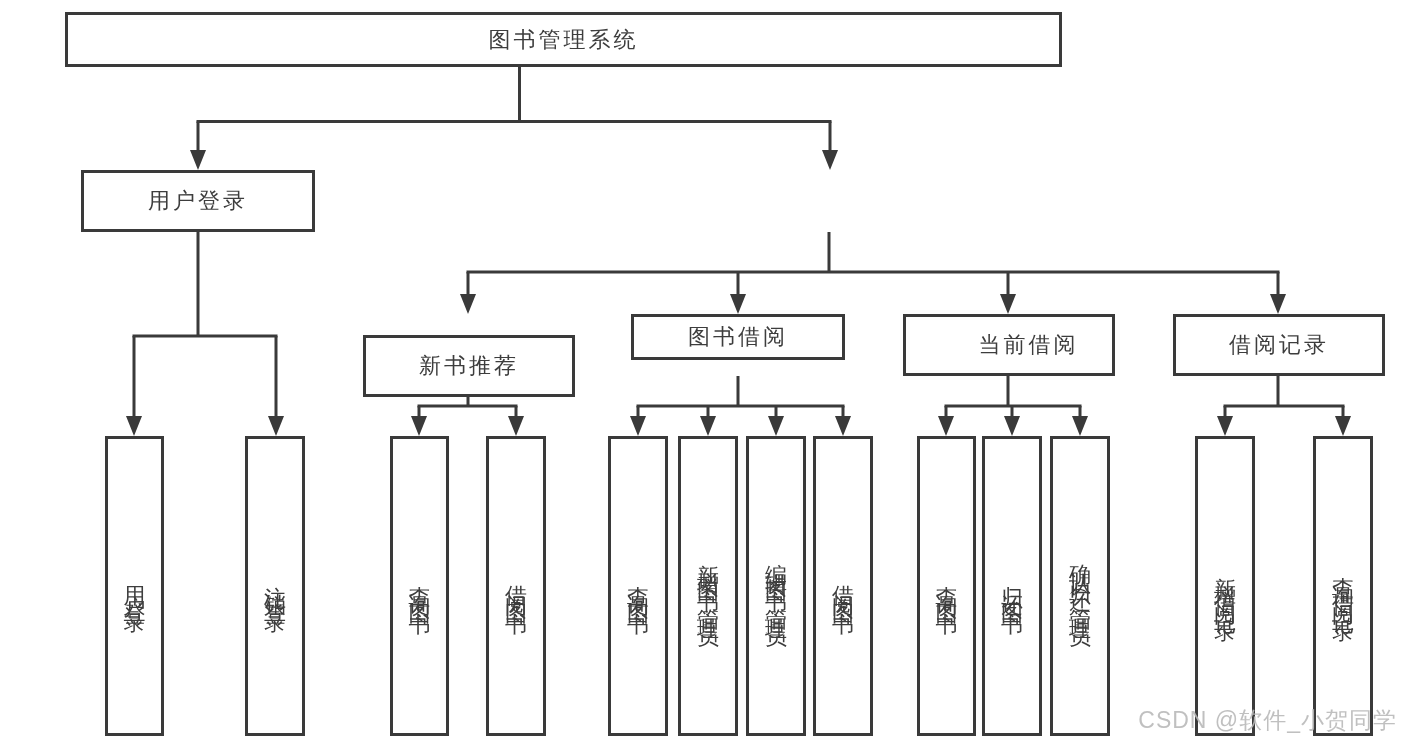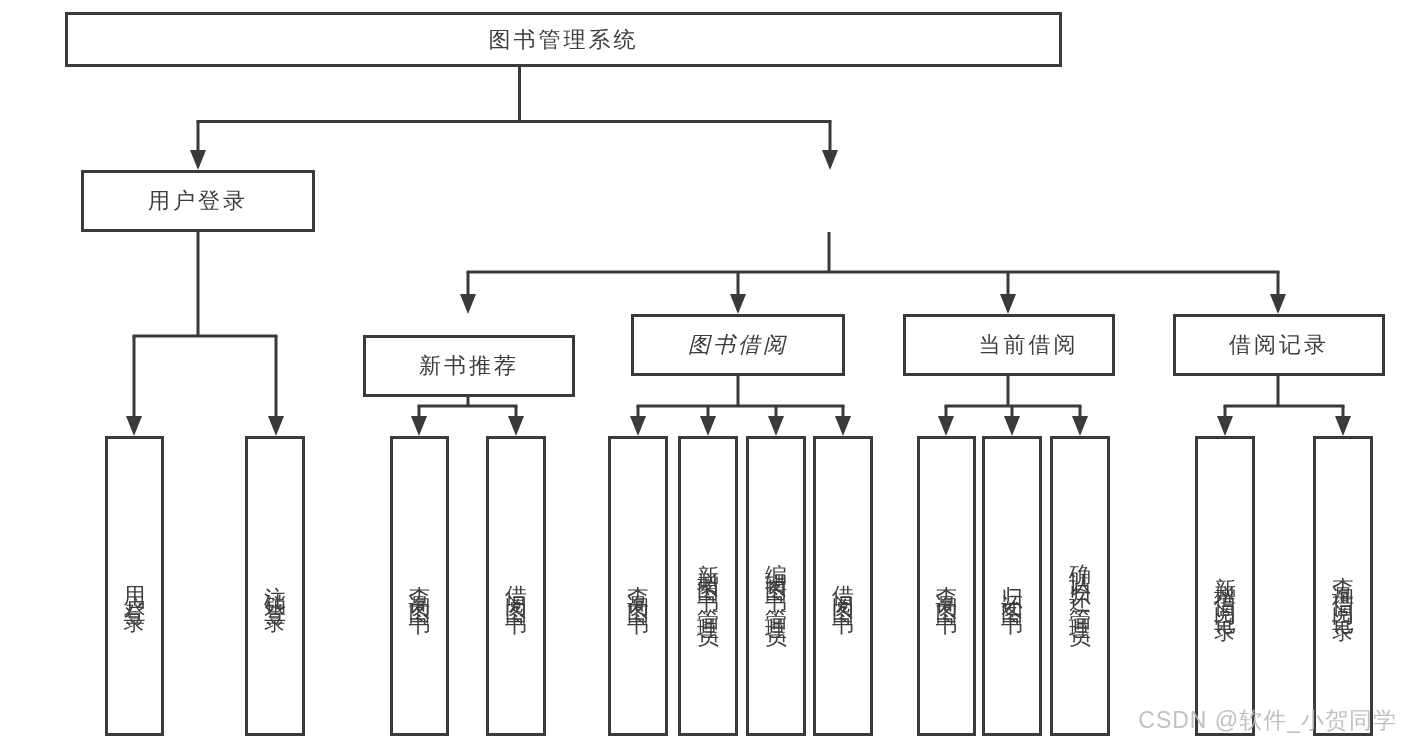--- a/index.html
+++ b/index.html
@@ -105,21 +105,21 @@
       <polygon points="1217,416 1233,416 1225,436"></polygon>
       <polygon points="1335,416 1351,416 1343,436"></polygon>
     </g>
   </svg>
 
   <div class="box" style="left:21px; top:12px; width:997px; height:55px;margin-left:44px;">图书管理系统</div>
 
   <div class="box" style="left:81px; top:170px; width:234px; height:62px;">用户登录</div>
 
   <div class="box" style="left:363px; top:314px; width:212px; height:62px;margin-top:21px;">新书推荐</div>
-  <div class="box" style="left:631px; top:314px; width:214px; height:62px;font-style:italic;">图书借阅</div>
+  <div class="box" style="left:631px; top:314px; width:214px; height:46px;">图书借阅</div>
   <div class="box" style="left:903px; top:314px; width:212px; height:62px;padding-left:39px;">当前借阅</div>
   <div class="box" style="left:1173px; top:314px; width:212px; height:62px;">借阅记录</div>
 
   <div class="box vbox" style="left:105px; top:436px; width:59px; height:300px;">用户登录</div>
   <div class="box vbox" style="left:245px; top:436px; width:60px; height:300px;">注销登录</div>
 
   <div class="box vbox" style="left:390px; top:436px; width:59px; height:300px;">查询图书</div>
   <div class="box vbox" style="left:486px; top:436px; width:60px; height:300px;">借阅图书</div>
 
   <div class="box vbox" style="left:608px; top:436px; width:60px; height:300px;">查询图书</div>

